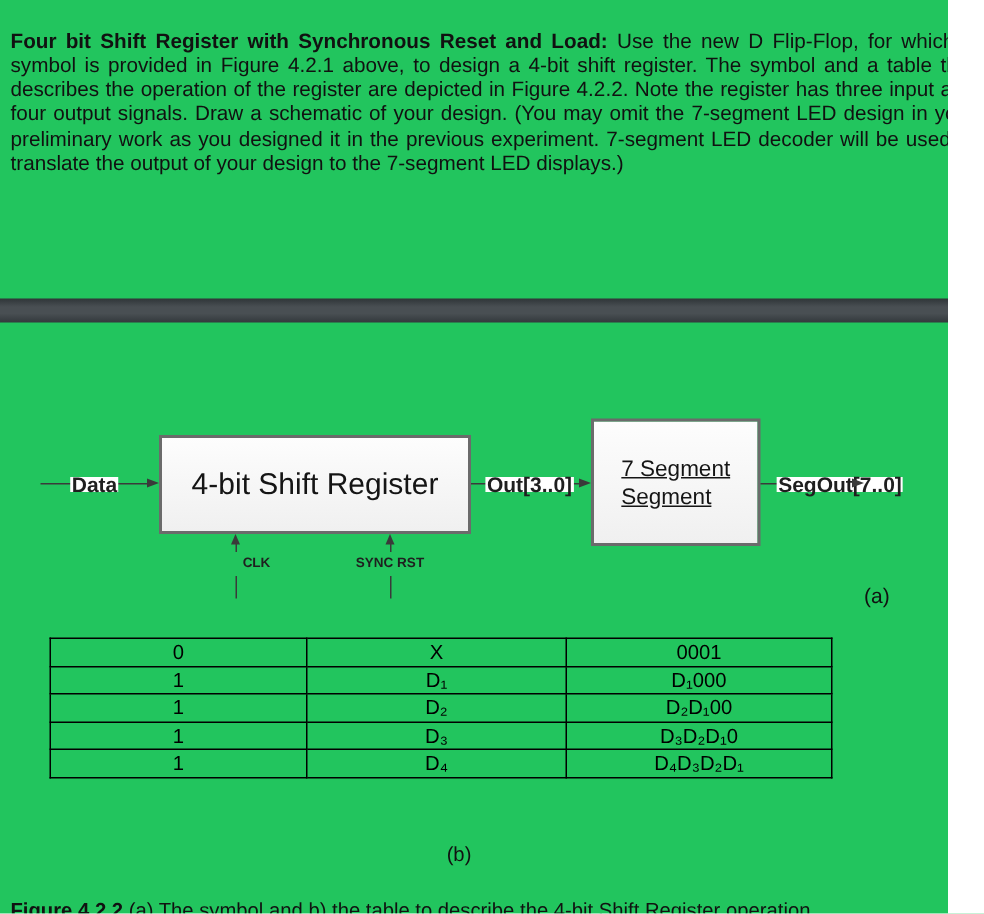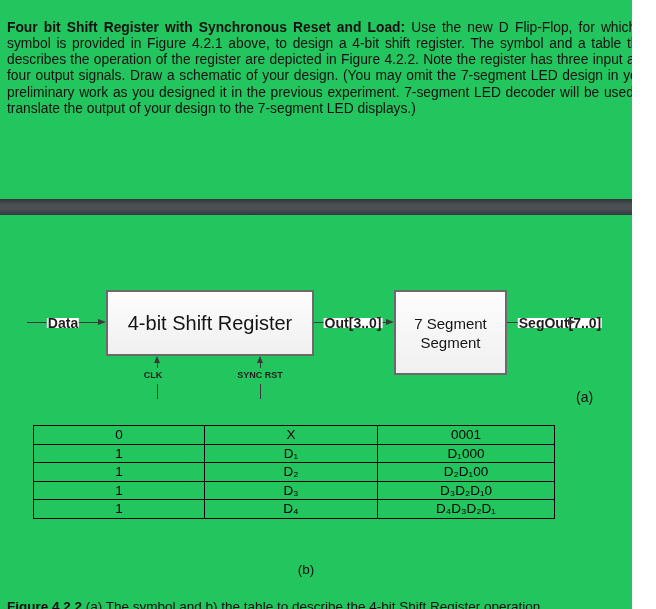--- a/index.html
+++ b/index.html
@@ -16,24 +16,24 @@
   
   .divider-bar{
     position:absolute;left:0;top:199px;width:656px;height:16px;
     background:linear-gradient(180deg,#2f3538 0%,#494f53 35%,#494f53 62%,#33393c 100%);
   }
   
   .block{
     position:absolute;border:2px solid #6b6b6b;
     background:linear-gradient(180deg,#fdfdfd 0%,#f0f0f0 100%);
     display:flex;align-items:center;justify-content:center;
-    text-align:center;color:#151515;box-sizing:border-box;
+    text-align:left;color:#151515;box-sizing:border-box;
   }
   .block.sr{left:106px;top:290px;width:208px;height:66px;font-size:20px;}
-  .block.dec{left:394px;top:290px;width:113px;height:85px;font-size:15px;line-height:19px;}
+  .block.dec{left:394px;top:279px;width:113px;height:85px;font-size:15px;line-height:19px;text-decoration:underline;}
   .wire-h{position:absolute;height:0;border-top:1px solid #3a3a3a;}
   .wire-v{position:absolute;width:0;border-left:1px solid #3a3a3a;}
   .wire-label{
     position:absolute;transform:translate(-50%,-50%);
     font-size:14px;font-weight:600;color:#1f1f1f;background:#fff;
     padding:0 1px;white-space:nowrap;line-height:10px;
   }
   .arr-right{
     position:absolute;width:0;height:0;
     border-top:3.5px solid transparent;border-bottom:3.5px solid transparent;
@@ -88,21 +88,21 @@
     <div class="block dec">
       <span><span>7 Segment</span><br><span>Segment</span></span>
     </div>
 
     <div class="wire-h" style="left:507px;top:322px;width:61px;"></div>
     <span class="wire-label" style="left:560px;top:323px;">SegOut[7..0]</span>
     <div class="arr-right" style="left:568px;top:319px;"></div>
 
     <div class="arr-up" style="left:153.5px;top:356px;"></div>
     <div class="wire-v" style="left:156.5px;top:362px;height:6px;"></div>
-    <span class="pin-label" style="left:153px;top:370px;">CLK</span>
+    <span class="pin-label" style="left:171px;top:370px;">CLK</span>
     <div class="wire-v" style="left:156.5px;top:384px;height:15px;"></div>
 
     <div class="arr-up" style="left:256.5px;top:356px;"></div>
     <div class="wire-v" style="left:259.5px;top:362px;height:6px;"></div>
     <span class="pin-label" style="left:260px;top:370px;">SYNC RST</span>
     <div class="wire-v" style="left:259.5px;top:384px;height:15px;"></div>
 
     <span class="fig-a">(a)</span>
   </div>
 

